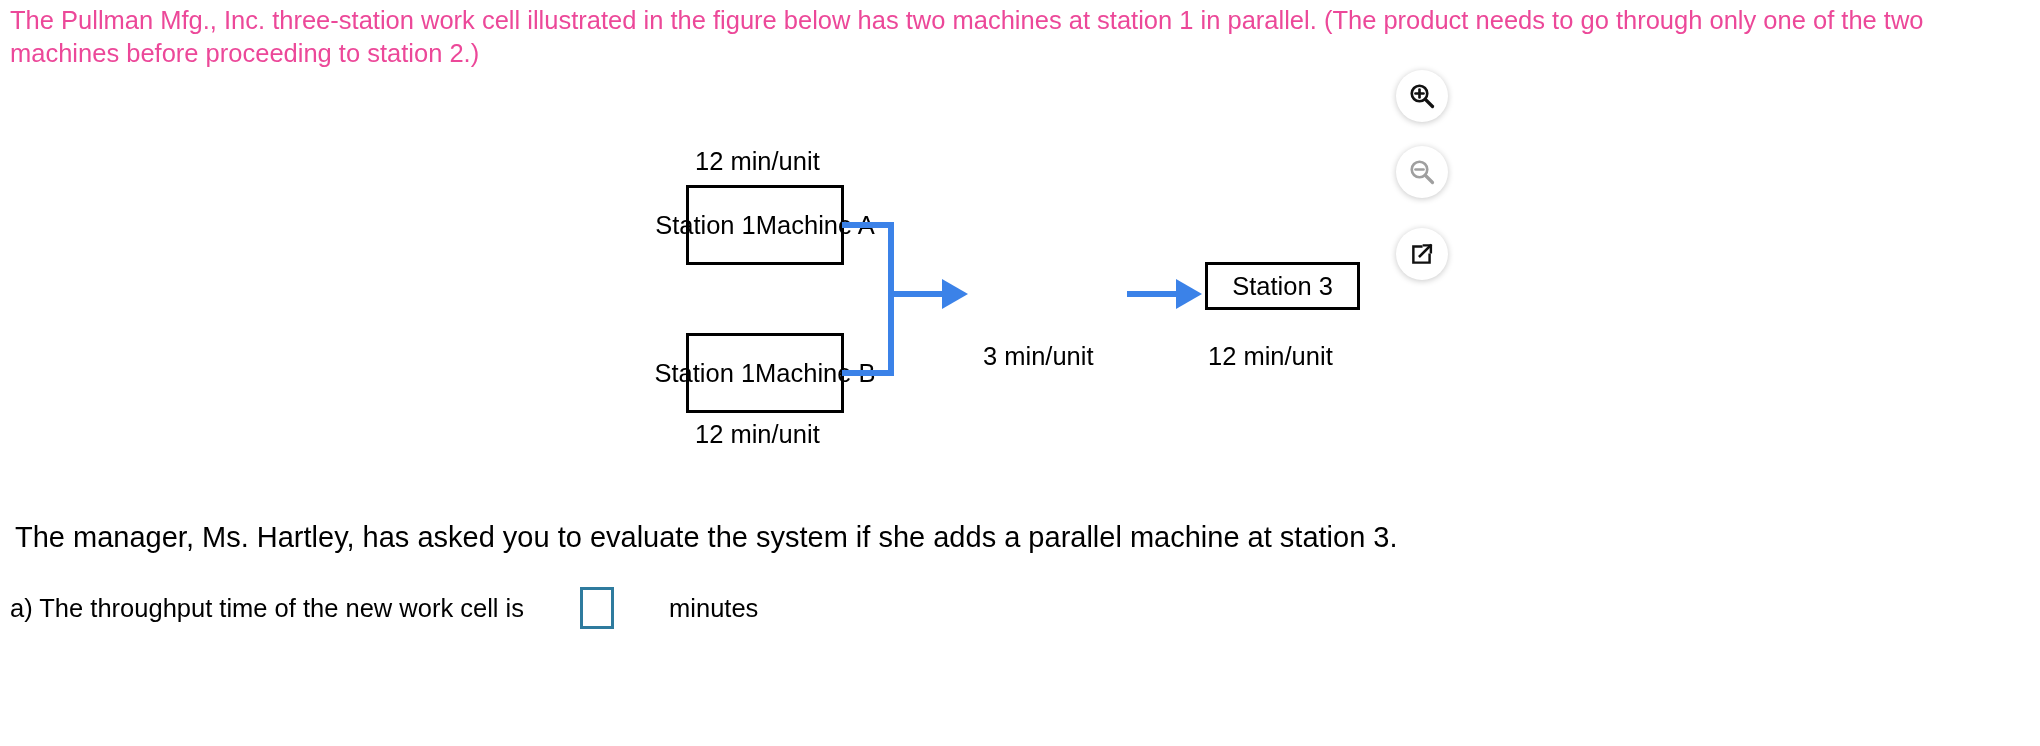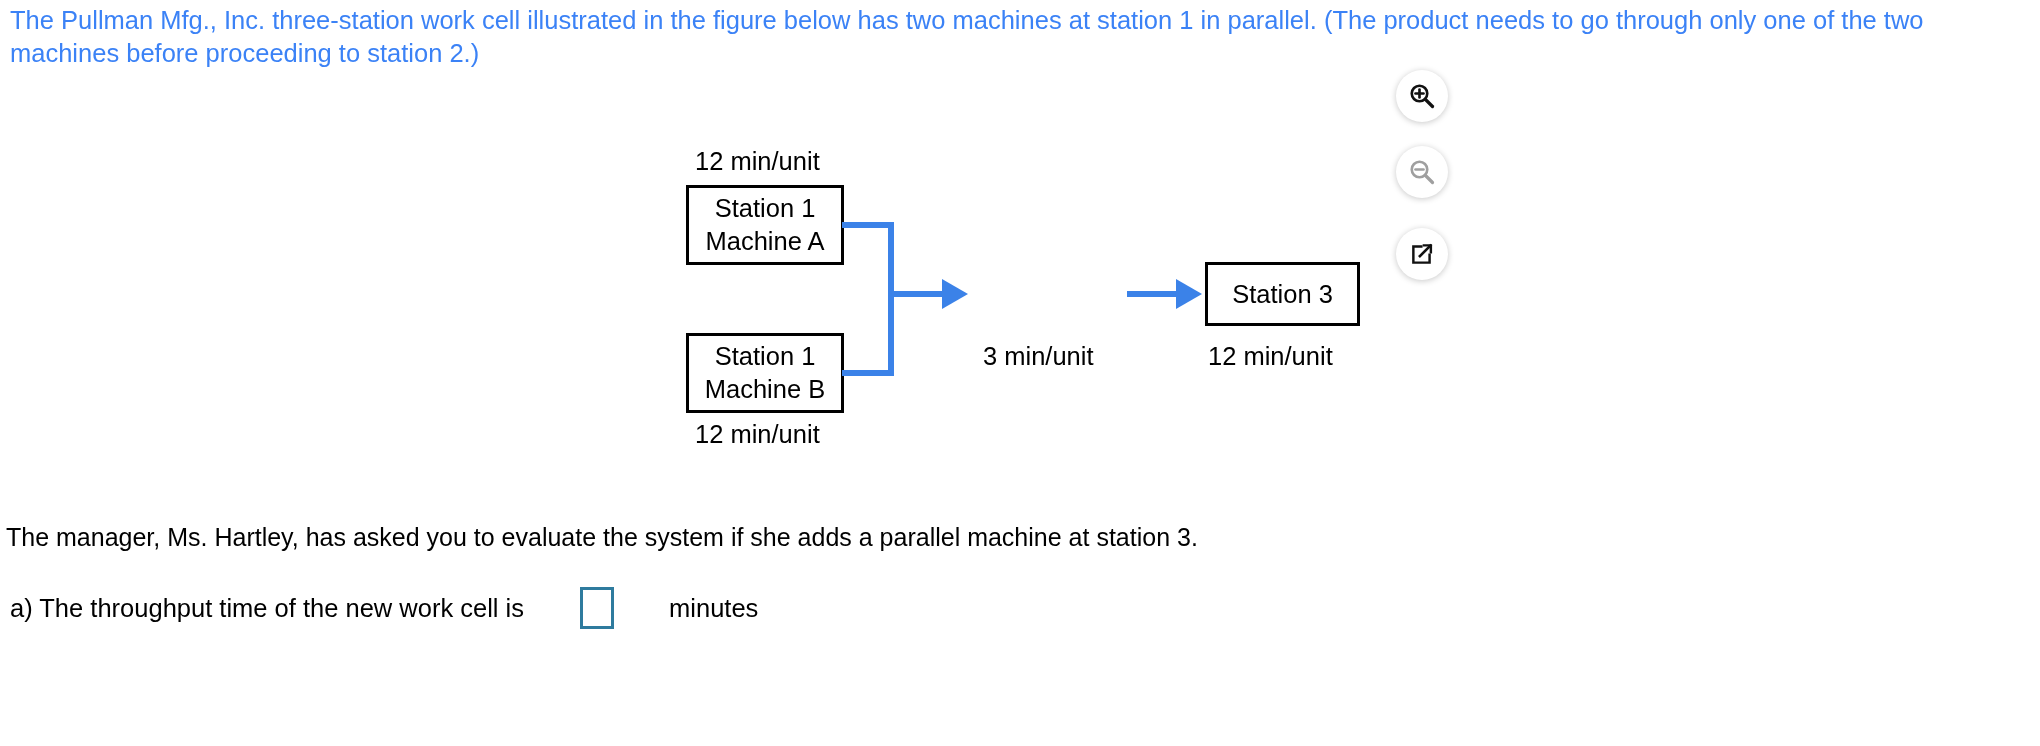--- a/index.html
+++ b/index.html
@@ -18,28 +18,28 @@
   }
 
   
   .prompt-top {
     position: absolute;
     left: 10px;
     top: 4px;
     width: 2020px;
     font-size: 25.5px;
     line-height: 33px;
-    color: #3b82f6;
+    color: #ec4899;
   }
 
   .manager-line {
     position: absolute;
-    left: 6px;
+    left: 15px;
     top: 521px;
-    font-size: 25px;
+    font-size: 29px;
     line-height: 33px;
     white-space: nowrap;
   }
 
   .answer-line {
     position: absolute;
     left: 10px;
     top: 587px;
     font-size: 25.5px;
     line-height: 33px;
@@ -82,33 +82,33 @@
     text-align: right;
   }
   .figure > * { pointer-events: auto; }
 
   .node {
     position: absolute;
     border: 3px solid #000000;
     background: #ffffff;
     box-sizing: border-box;
     display: flex;
-    flex-direction: column;
+    flex-direction: row;
     align-items: center;
     justify-content: center;
     font-size: 25.5px;
     line-height: 33px;
     color: #000;
     white-space: nowrap;
   }
 
   #node-m-a { left: 686px; top: 185px; width: 158px; height: 80px; }
   #node-m-b { left: 686px; top: 333px; width: 158px; height: 80px; }
   #node-s2  { left: 969px; top: 262px; width: 158px; height: 64px; }
-  #node-s3  { left: 1205px; top: 262px; width: 155px; height: 64px; }
+  #node-s3  { left: 1205px; top: 262px; width: 155px; height: 48px; }
 
   .cap {
     position: absolute;
     font-size: 25.5px;
     line-height: 33px;
     white-space: nowrap;
     color: #000;
   }
   #cap-a-top { left: 695px; top: 145px; }
   #cap-b-bot { left: 695px; top: 418px; }

